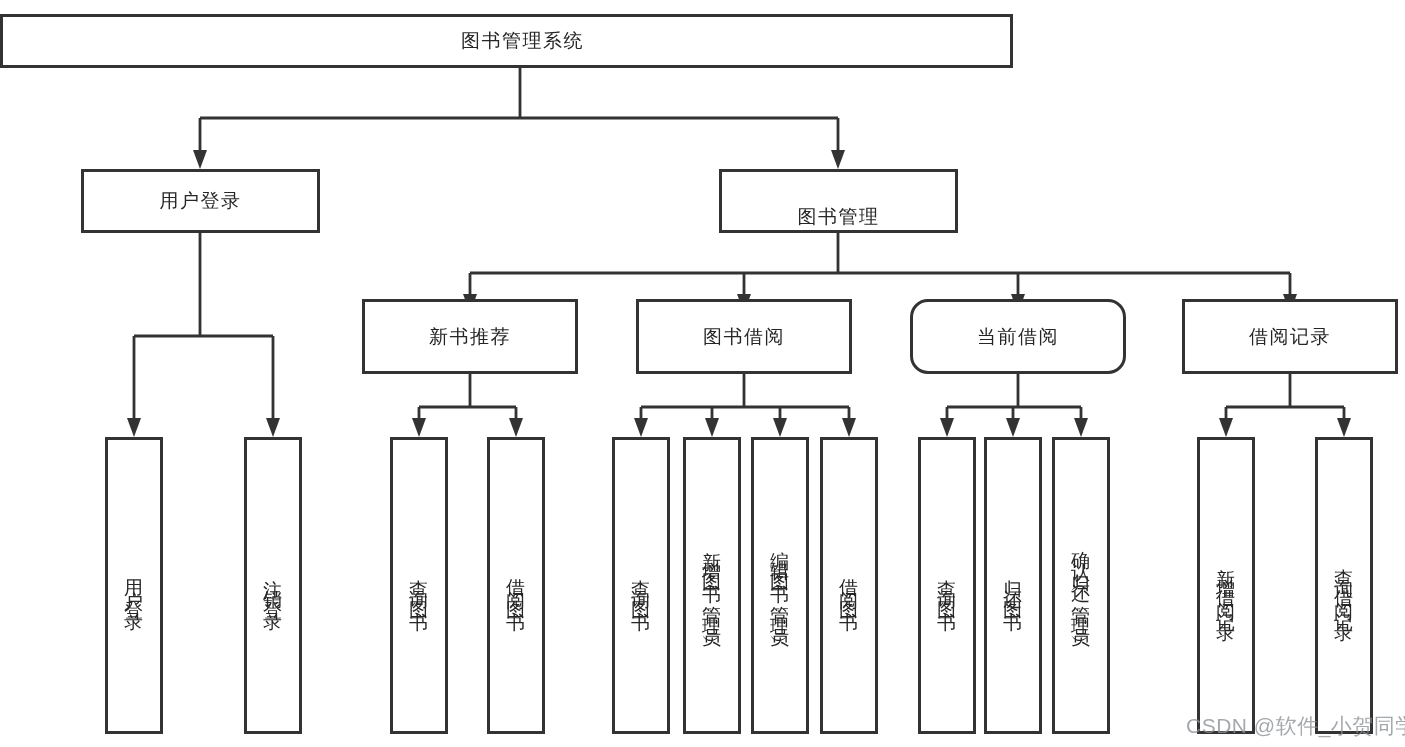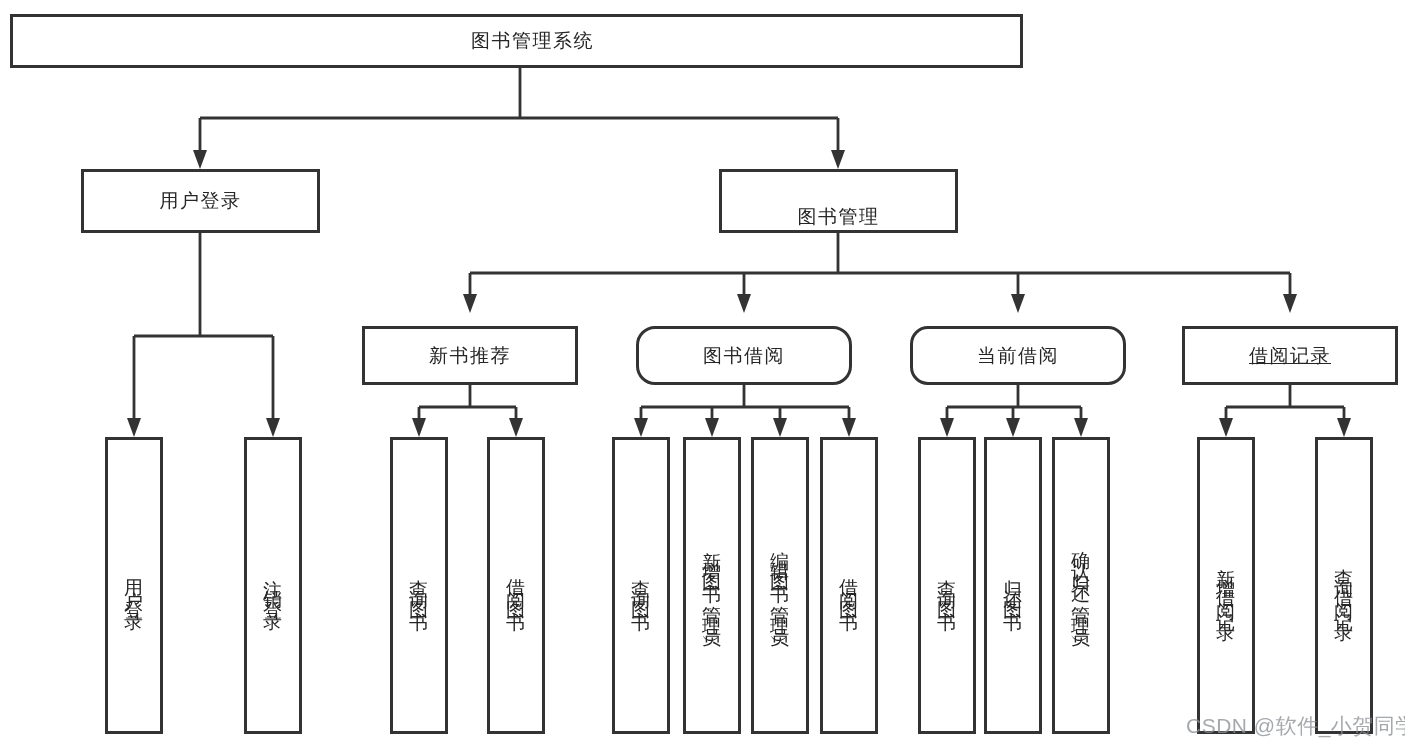--- a/index.html
+++ b/index.html
@@ -29,21 +29,21 @@
     white-space: nowrap;
   }
   .v-label {
     writing-mode: vertical-rl;
     font-size: 19px;
     letter-spacing: 11px;
     line-height: 1;
     white-space: nowrap;
   }
   .leaf { top: 437px; width: 58px; height: 297px; }
-  .lvl3 { top: 326px; width: 216px; height: 59px; }
+  .lvl3 { top: 299px; width: 216px; height: 75px; }
   .lvl2 { top: 169px; height: 64px; width: 239px; }
   .watermark {
     position: absolute;
     left: 1186px;
     top: 712px;
     font-size: 21px;
     color: #8c9196;
     opacity: 0.78;
     letter-spacing: 0.5px;
     white-space: nowrap;
@@ -81,41 +81,41 @@
       <path d="M780 437 L773 418 L787 418 Z"></path>
       <path d="M849 437 L842 418 L856 418 Z"></path>
       <path d="M947 437 L940 418 L954 418 Z"></path>
       <path d="M1013 437 L1006 418 L1020 418 Z"></path>
       <path d="M1081 437 L1074 418 L1088 418 Z"></path>
       <path d="M1226 437 L1219 418 L1233 418 Z"></path>
       <path d="M1344 437 L1337 418 L1351 418 Z"></path>
     </g>
   </svg>
 
-  <div class="node" style="left:10px; top:14px; width:1013px; height:54px;padding-left:32px;">
+  <div class="node" style="left:0; top:14px; width:1013px; height:54px;padding-left:32px;">
     <span class="h-label">图书管理系统</span>
   </div>
 
   <div class="node lvl2" style="left:81px;">
     <span class="h-label">用户登录</span>
   </div>
   <div class="node lvl2" style="left:719px;align-items:flex-end;">
     <span class="h-label">图书管理</span>
   </div>
 
   <div class="node lvl3" style="left:362px;">
     <span class="h-label">新书推荐</span>
   </div>
-  <div class="node lvl3" style="left:636px;border-radius:19px;">
+  <div class="node lvl3" style="left:636px;">
     <span class="h-label">图书借阅</span>
   </div>
   <div class="node lvl3" style="left:910px;border-radius:18px;">
     <span class="h-label">当前借阅</span>
   </div>
-  <div class="node lvl3" style="left:1182px;text-decoration:underline;">
+  <div class="node lvl3" style="left:1182px;">
     <span class="h-label">借阅记录</span>
   </div>
 
   <div class="node leaf" style="left:105px;">
     <span class="v-label">用户登录</span>
   </div>
   <div class="node leaf" style="left:244px;">
     <span class="v-label">注销登录</span>
   </div>
 

